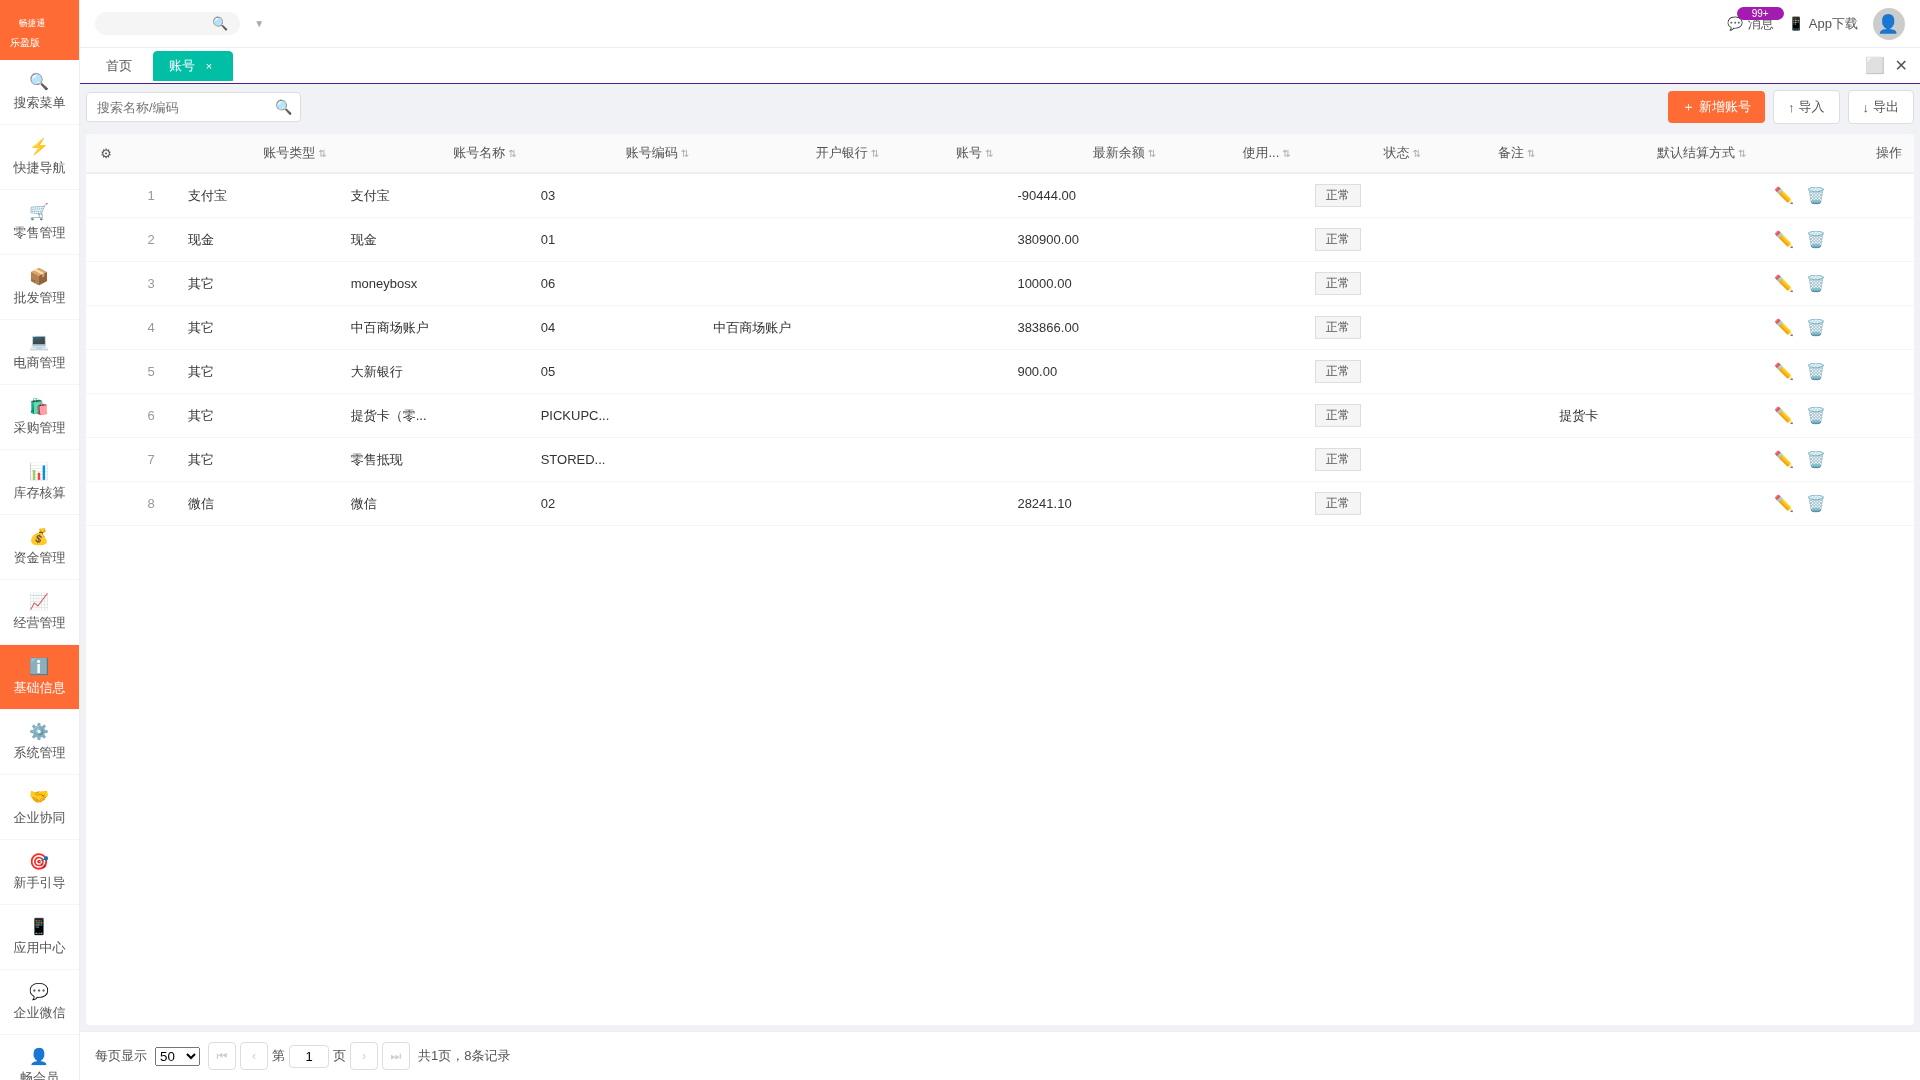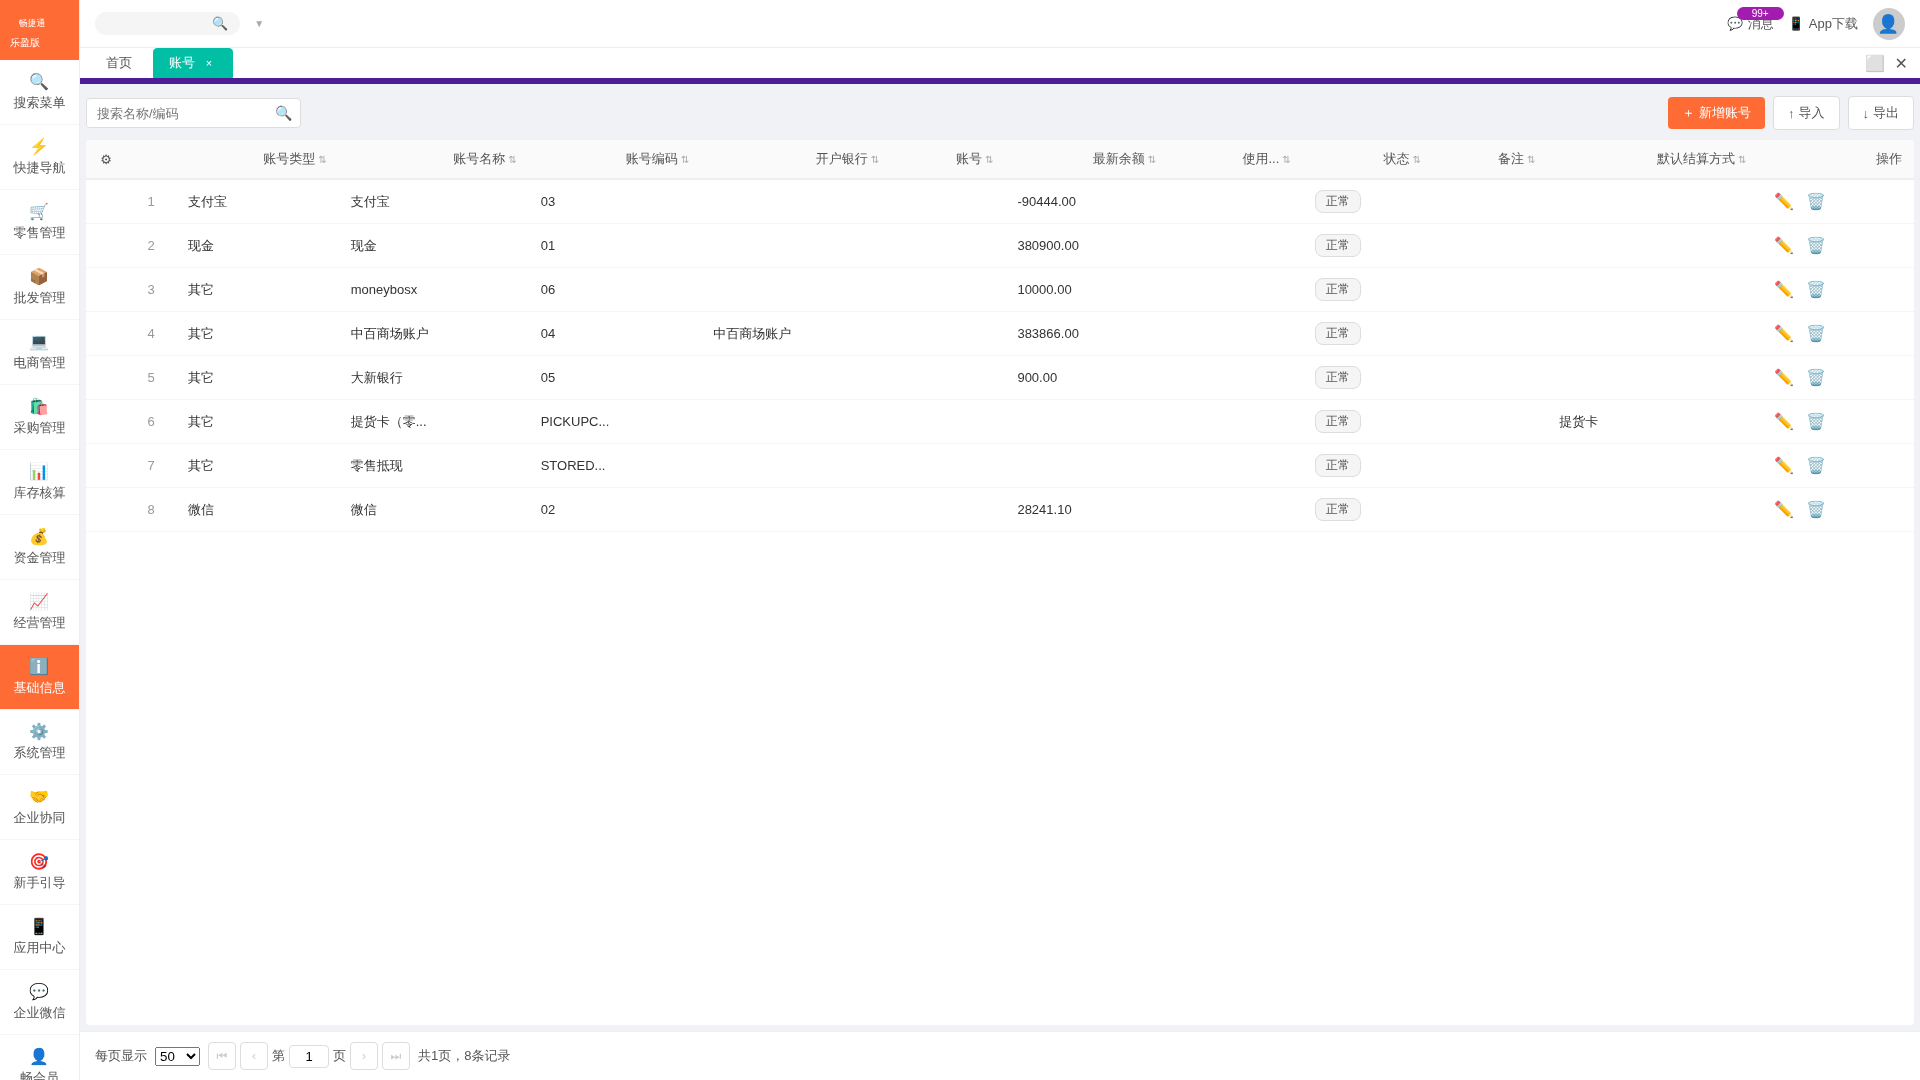--- a/index.html
+++ b/index.html
@@ -23,50 +23,50 @@
     .top-header-left { display: flex; align-items: center; gap: 10px; }
     .top-header-search { display: flex; align-items: center; background: #f5f5f5; border-radius: 15px; padding: 4px 12px; gap: 5px; }
     .top-header-search input { border: none; background: transparent; outline: none; font-size: 12px; width: 100px; }
     .top-header-right { display: flex; align-items: center; gap: 15px; }
     .msg-btn { display: flex; align-items: center; gap: 4px; cursor: pointer; font-size: 13px; color: #555; position: relative; }
     .badge { background: #a21caf; color: #fff; border-radius: 10px; font-size: 10px; padding: 1px 15px; position: absolute; top: -8px; right: -10px; }
     .app-download { display: flex; align-items: center; gap: 4px; cursor: pointer; font-size: 13px; color: #555; }
     .avatar { width: 32px; height: 32px; border-radius: 50%; background: #ccc; cursor: pointer; overflow: hidden; display: flex; align-items: center; justify-content: center; color: #fff; }
 
     
-    .tab-bar { height: 36px; background: #fff; display: flex; align-items: center; padding: 0 10px; border-bottom: 6px solid #4c1d95; flex-shrink: 0; gap: 5px; }
+    .tab-bar { height: 36px; background: #fff; display: flex; align-items: center; padding: 0 10px; border-bottom: 1px solid #4c1d95; flex-shrink: 0; gap: 5px; }
     .tab { height: 30px; padding: 0 15px; display: flex; align-items: center; gap: 6px; border-radius: 4px 4px 0 0; cursor: pointer; font-size: 13px; color: #555; border: 1px solid transparent; }
     .tab.active { background: #00bfa5; color: #fff; border-color: #00bfa5; }
     .tab-close { display: flex; align-items: center; justify-content: center; width: 16px; height: 16px; border-radius: 50%; font-size: 11px; cursor: pointer; }
     .tab-actions { margin-left: auto; display: flex; gap: 5px; }
     .tab-action-btn { background: none; border: none; cursor: pointer; font-size: 16px; color: #555; padding: 2px; }
 
     
-    .content { flex: 1; overflow: auto; padding: 6px; display: flex; flex-direction: column; gap: 10px; margin-top: 6px; }
+    .content { flex: 1; overflow: auto; padding: 6px; display: flex; flex-direction: column; gap: 10px; }
 
     
     .toolbar { display: flex; align-items: center; justify-content: space-between; }
     .search-bar { display: flex; align-items: center; border: 1px solid #ddd; border-radius: 4px; overflow: hidden; background: #fff; }
     .search-bar input { border: none; outline: none; padding: 6px 10px; font-size: 13px; width: 180px; }
     .search-bar-btn { background: none; border: none; cursor: pointer; padding: 6px 8px; color: #aaa; font-size: 14px; }
     .toolbar-right { display: flex; gap: 8px; align-items: center; }
     .btn-primary { background: #ff6b35; color: #fff; border: none; border-radius: 4px; padding: 7px 14px; cursor: pointer; font-size: 13px; display: flex; align-items: center; gap: 4px; }
     .btn-default { background: #fff; color: #555; border: 1px solid #ddd; border-radius: 4px; padding: 7px 14px; cursor: pointer; font-size: 13px; display: flex; align-items: center; gap: 4px; }
 
     
     .table-container { background: #fff; border-radius: 4px; overflow: auto; flex: 1; }
     table { width: 100%; border-collapse: collapse; }
     thead tr { background: #fafafa; border-bottom: 1px solid #eee; }
     thead th { padding: 10px 12px; text-align: right; font-weight: 500; color: #555; font-size: 13px; white-space: nowrap; border-bottom: 2px solid #eee; }
     thead th.sortable { cursor: pointer; }
     tbody tr { border-bottom: 1px solid #f5f5f5; }
     tbody td { padding: 10px 12px; color: #333; font-size: 13px; white-space: nowrap; }
     .col-index { width: 50px; color: #999; text-align: center; }
     .col-gear { width: 40px; text-align: center; }
-    .status-badge { background: #f5f5f5; border: 1px solid #ddd; border-radius: 8px; padding: 2px 10px; font-size: 12px; color: #555; display: inline-block; }
+    .status-badge { background: #f5f5f5; border: 1px solid #ddd; border-radius: 0; padding: 2px 10px; font-size: 12px; color: #555; display: inline-block; }
     .action-btn { background: none; border: none; cursor: pointer; color: #555; font-size: 16px; padding: 2px 4px; }
     .sort-icon { font-size: 10px; color: #aaa; margin-left: 3px; }
 
     
     .pagination { display: flex; align-items: center; padding: 10px 15px; background: #fff; border-top: 1px solid #eee; gap: 8px; font-size: 13px; color: #555; flex-shrink: 0; }
     .page-nav { display: flex; align-items: center; gap: 4px; }
     .page-btn { background: #fff; border: 1px solid #ddd; border-radius: 4px; width: 28px; height: 28px; display: flex; align-items: center; justify-content: center; cursor: pointer; font-size: 12px; color: #555; }
     .page-btn.disabled { color: #ccc; cursor: not-allowed; }
     .page-input { border: 1px solid #ddd; border-radius: 4px; padding: 3px 8px; width: 40px; text-align: center; font-size: 13px; }
 

